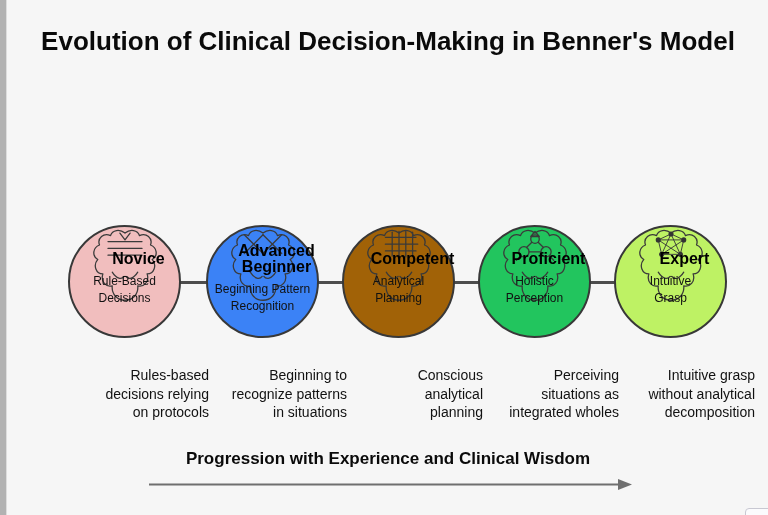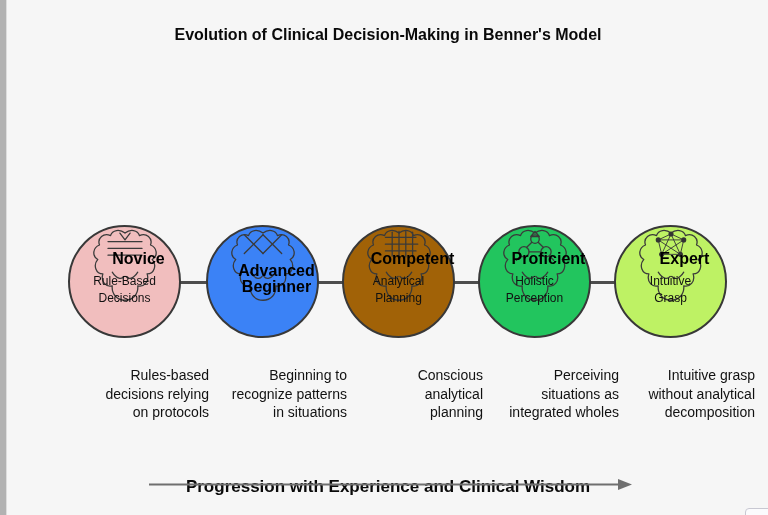--- a/index.html
+++ b/index.html
@@ -10,21 +10,21 @@
     overflow:hidden;
     font-family:"Liberation Sans", sans-serif;
     color:#0d0d0d;
   }
   .window-edge {
     position:absolute; left:0; top:0; width:7px; height:515px;
     background:#b2b2b2; border-right:1px solid #dddddd;
   }
   .diagram-title {
     position:absolute; left:8px; right:0; top:26px;
-    text-align:center; font-size:16px; font-weight:bold; color:#0a0a0a;
+    text-align:center; font-size:26px; font-weight:bold; color:#0a0a0a;
   }
   .progress-line {
     position:absolute; left:124px; top:281px; width:547px; height:3px;
     background:#4d4d4d; z-index:0;
   }
   .stage-circle {
     position:absolute; top:225px; width:113px; height:113px;
     border:2.5px solid #383838; border-radius:50%;
     display:flex; flex-direction:column; align-items:center; justify-content:center;
     padding-bottom:6px; z-index:1;
@@ -52,21 +52,21 @@
     white-space:pre-line; color:#111;
   }
   
   .s0 .stage-circle{left:68px}  .s0 .stage-desc{left:49px}
   .s1 .stage-circle{left:206px} .s1 .stage-desc{left:187px}
   .s2 .stage-circle{left:342px} .s2 .stage-desc{left:323px}
   .s3 .stage-circle{left:478px} .s3 .stage-desc{left:459px}
   .s4 .stage-circle{left:614px} .s4 .stage-desc{left:595px}
   .progress-caption {
     position:absolute; left:8px; right:0; top:449px;
-    text-align:center; font-size:17px; font-weight:bold; color:#0a0a0a;margin-top:28px;
+    text-align:center; font-size:17px; font-weight:bold; color:#0a0a0a;
   }
   .progress-arrow { position:absolute; left:148px; top:477px; }
   .corner-widget {
     position:absolute; left:745px; top:508px; width:34px; height:18px;
     background:#fbfbfd; border:1px solid #c8c8d2; border-radius:4px;
   }
 </style>
 </head>
 <body>
 
@@ -100,20 +100,22 @@
     <svg class="brain-icon" viewBox="0 0 80 100">
       <path d="M40,6 C34,1 25,2 23,9 C15,5 7,12 10,20 C2,23 1,33 8,37 C2,44 6,54 14,54 C11,63 18,70 25,68 C24,78 31,85 40,85 C49,85 56,78 55,68 C62,70 69,63 66,54 C74,54 78,44 72,37 C79,33 78,23 70,20 C73,12 65,5 57,9 C55,2 46,1 40,6 Z"></path>
       <path d="M25,52 C30,60 36,61 39,57 M55,52 C50,60 44,61 41,57"></path>
       <line x1="18" y1="8" x2="40" y2="30"></line>
       <line x1="40" y1="8" x2="18" y2="30"></line>
       <line x1="40" y1="8" x2="62" y2="30"></line>
       <line x1="62" y1="8" x2="40" y2="30"></line>
     </svg>
     <div class="stage-name">Advanced
 Beginner</div>
+    <div class="stage-trait">Beginning Pattern
+Recognition</div>
   </div>
   <div class="stage-desc">Beginning to
 recognize patterns
 in situations</div>
 </div>
 
 <div class="stage s2">
   <div class="stage-circle" style="background-color: #a16207;">
     <svg class="brain-icon" viewBox="0 0 80 100">
       <path d="M40,6 C34,1 25,2 23,9 C15,5 7,12 10,20 C2,23 1,33 8,37 C2,44 6,54 14,54 C11,63 18,70 25,68 C24,78 31,85 40,85 C49,85 56,78 55,68 C62,70 69,63 66,54 C74,54 78,44 72,37 C79,33 78,23 70,20 C73,12 65,5 57,9 C55,2 46,1 40,6 Z"></path>

